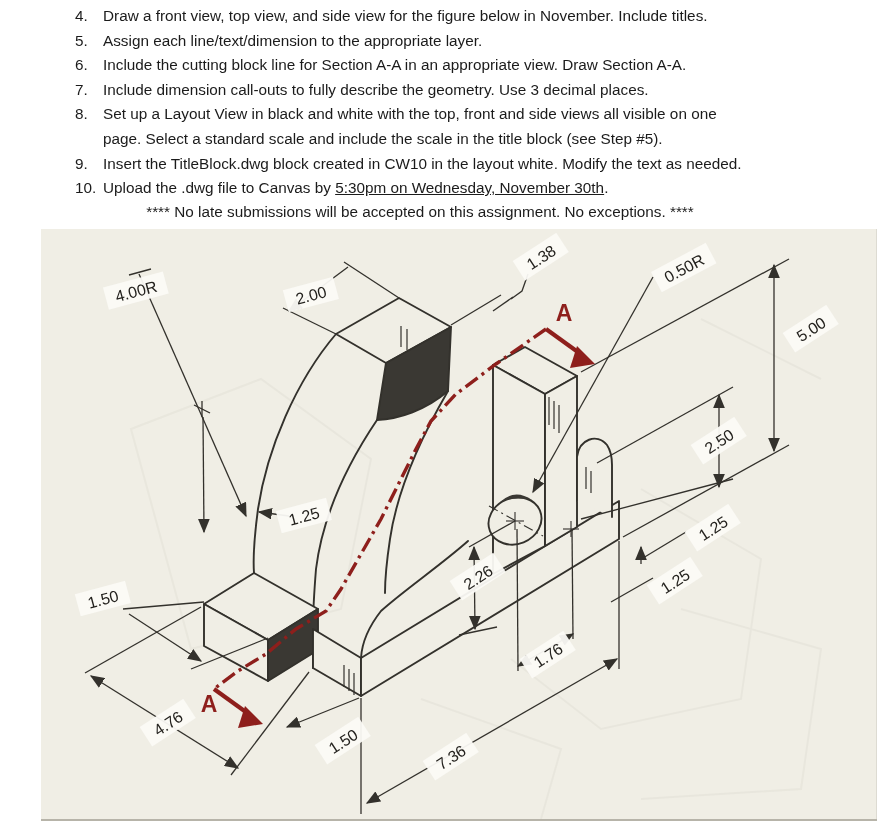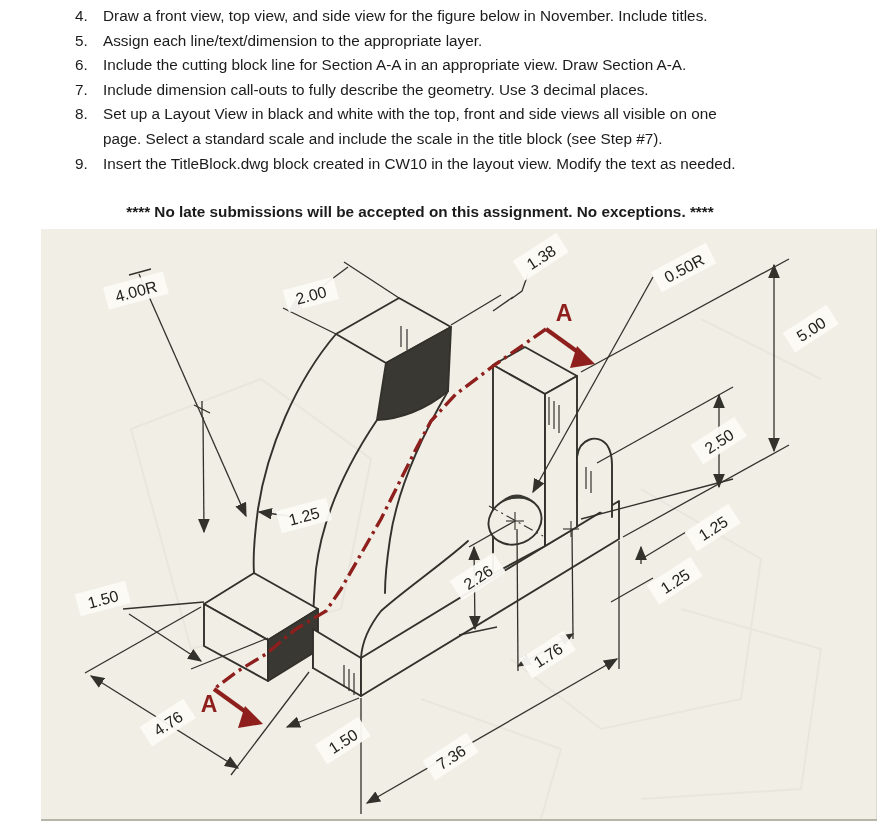--- a/index.html
+++ b/index.html
@@ -4,21 +4,21 @@
 <style>
   html,body{margin:0;padding:0;background:#ffffff;}
   body{width:877px;height:826px;position:relative;font-family:"Liberation Sans",sans-serif;color:#1b1b1b;overflow:hidden;}
 
   
   .instructions{position:absolute;left:75px;top:4px;width:740px;font-size:15.3px;line-height:24.6px;}
   .inst-row{display:flex;}
   .inst-num{width:28px;flex:0 0 28px;}
   .inst-txt{flex:1;}
   .ul{text-decoration:underline;}
-  .notice{position:absolute;left:40px;top:203px;width:760px;text-align:center;font-weight:bold;font-size:15.3px;}
+  .notice{position:absolute;left:40px;top:203px;width:760px;text-align:center;font-weight:normal;font-size:15.3px;}
 
   
   .sheet{position:absolute;left:41px;top:229px;width:836px;height:592px;background:#f0eee5;
          box-shadow:inset 0 -2px 0 #b7b4a9, inset -1px 0 0 #dddbd2;}
   .sheet svg{display:block;}
 
   text.dim{font-family:"Liberation Sans",sans-serif;font-size:16px;fill:#24221e;}
   text.seclab{font-family:"Liberation Sans",sans-serif;font-size:23px;font-weight:bold;fill:#8e1f1c;}
 </style>
 </head>
@@ -40,26 +40,30 @@
   <div class="inst-row">
       <span class="inst-num">7.</span>
       <span class="inst-txt">Include dimension call-outs to fully describe the geometry. Use 3 decimal places.</span>
     </div>
   <div class="inst-row">
       <span class="inst-num">8.</span>
       <span class="inst-txt">Set up a Layout View in black and white with the top, front and side views all visible on one</span>
     </div>
   <div class="inst-row">
       <span class="inst-num"></span>
-      <span class="inst-txt">page. Select a standard scale and include the scale in the title block (see Step #7).</span>
+      <span class="inst-txt">page. Select a standard scale and include the scale in the title block (see Step #5).</span>
     </div>
   <div class="inst-row">
       <span class="inst-num">9.</span>
-      <span class="inst-txt">Insert the TitleBlock.dwg block created in CW10 in the layout view. Modify the text as needed.</span>
-    </div>
+      <span class="inst-txt">Insert the TitleBlock.dwg block created in CW10 in the layout white. Modify the text as needed.</span>
+    </div>
+  <div class="inst-row">
+    <span class="inst-num">10.</span>
+    <span class="inst-txt"><span>Upload the .dwg file to Canvas by </span><span class="ul">5:30pm on Wednesday, November 30th</span><span>.</span></span>
+  </div>
 </div>
 
 <div class="notice">**** No late submissions will be accepted on this assignment. No exceptions. ****</div>
 
 <div class="sheet">
 <svg width="836" height="592" viewBox="0 0 836 592" xmlns="http://www.w3.org/2000/svg">
   <defs>
     <marker id="arr" markerWidth="12" markerHeight="9" refX="10" refY="4.5" orient="auto-start-reverse">
       <path d="M0,0 L11,4.5 L0,9 z" fill="#33312c"></path>
     </marker>

